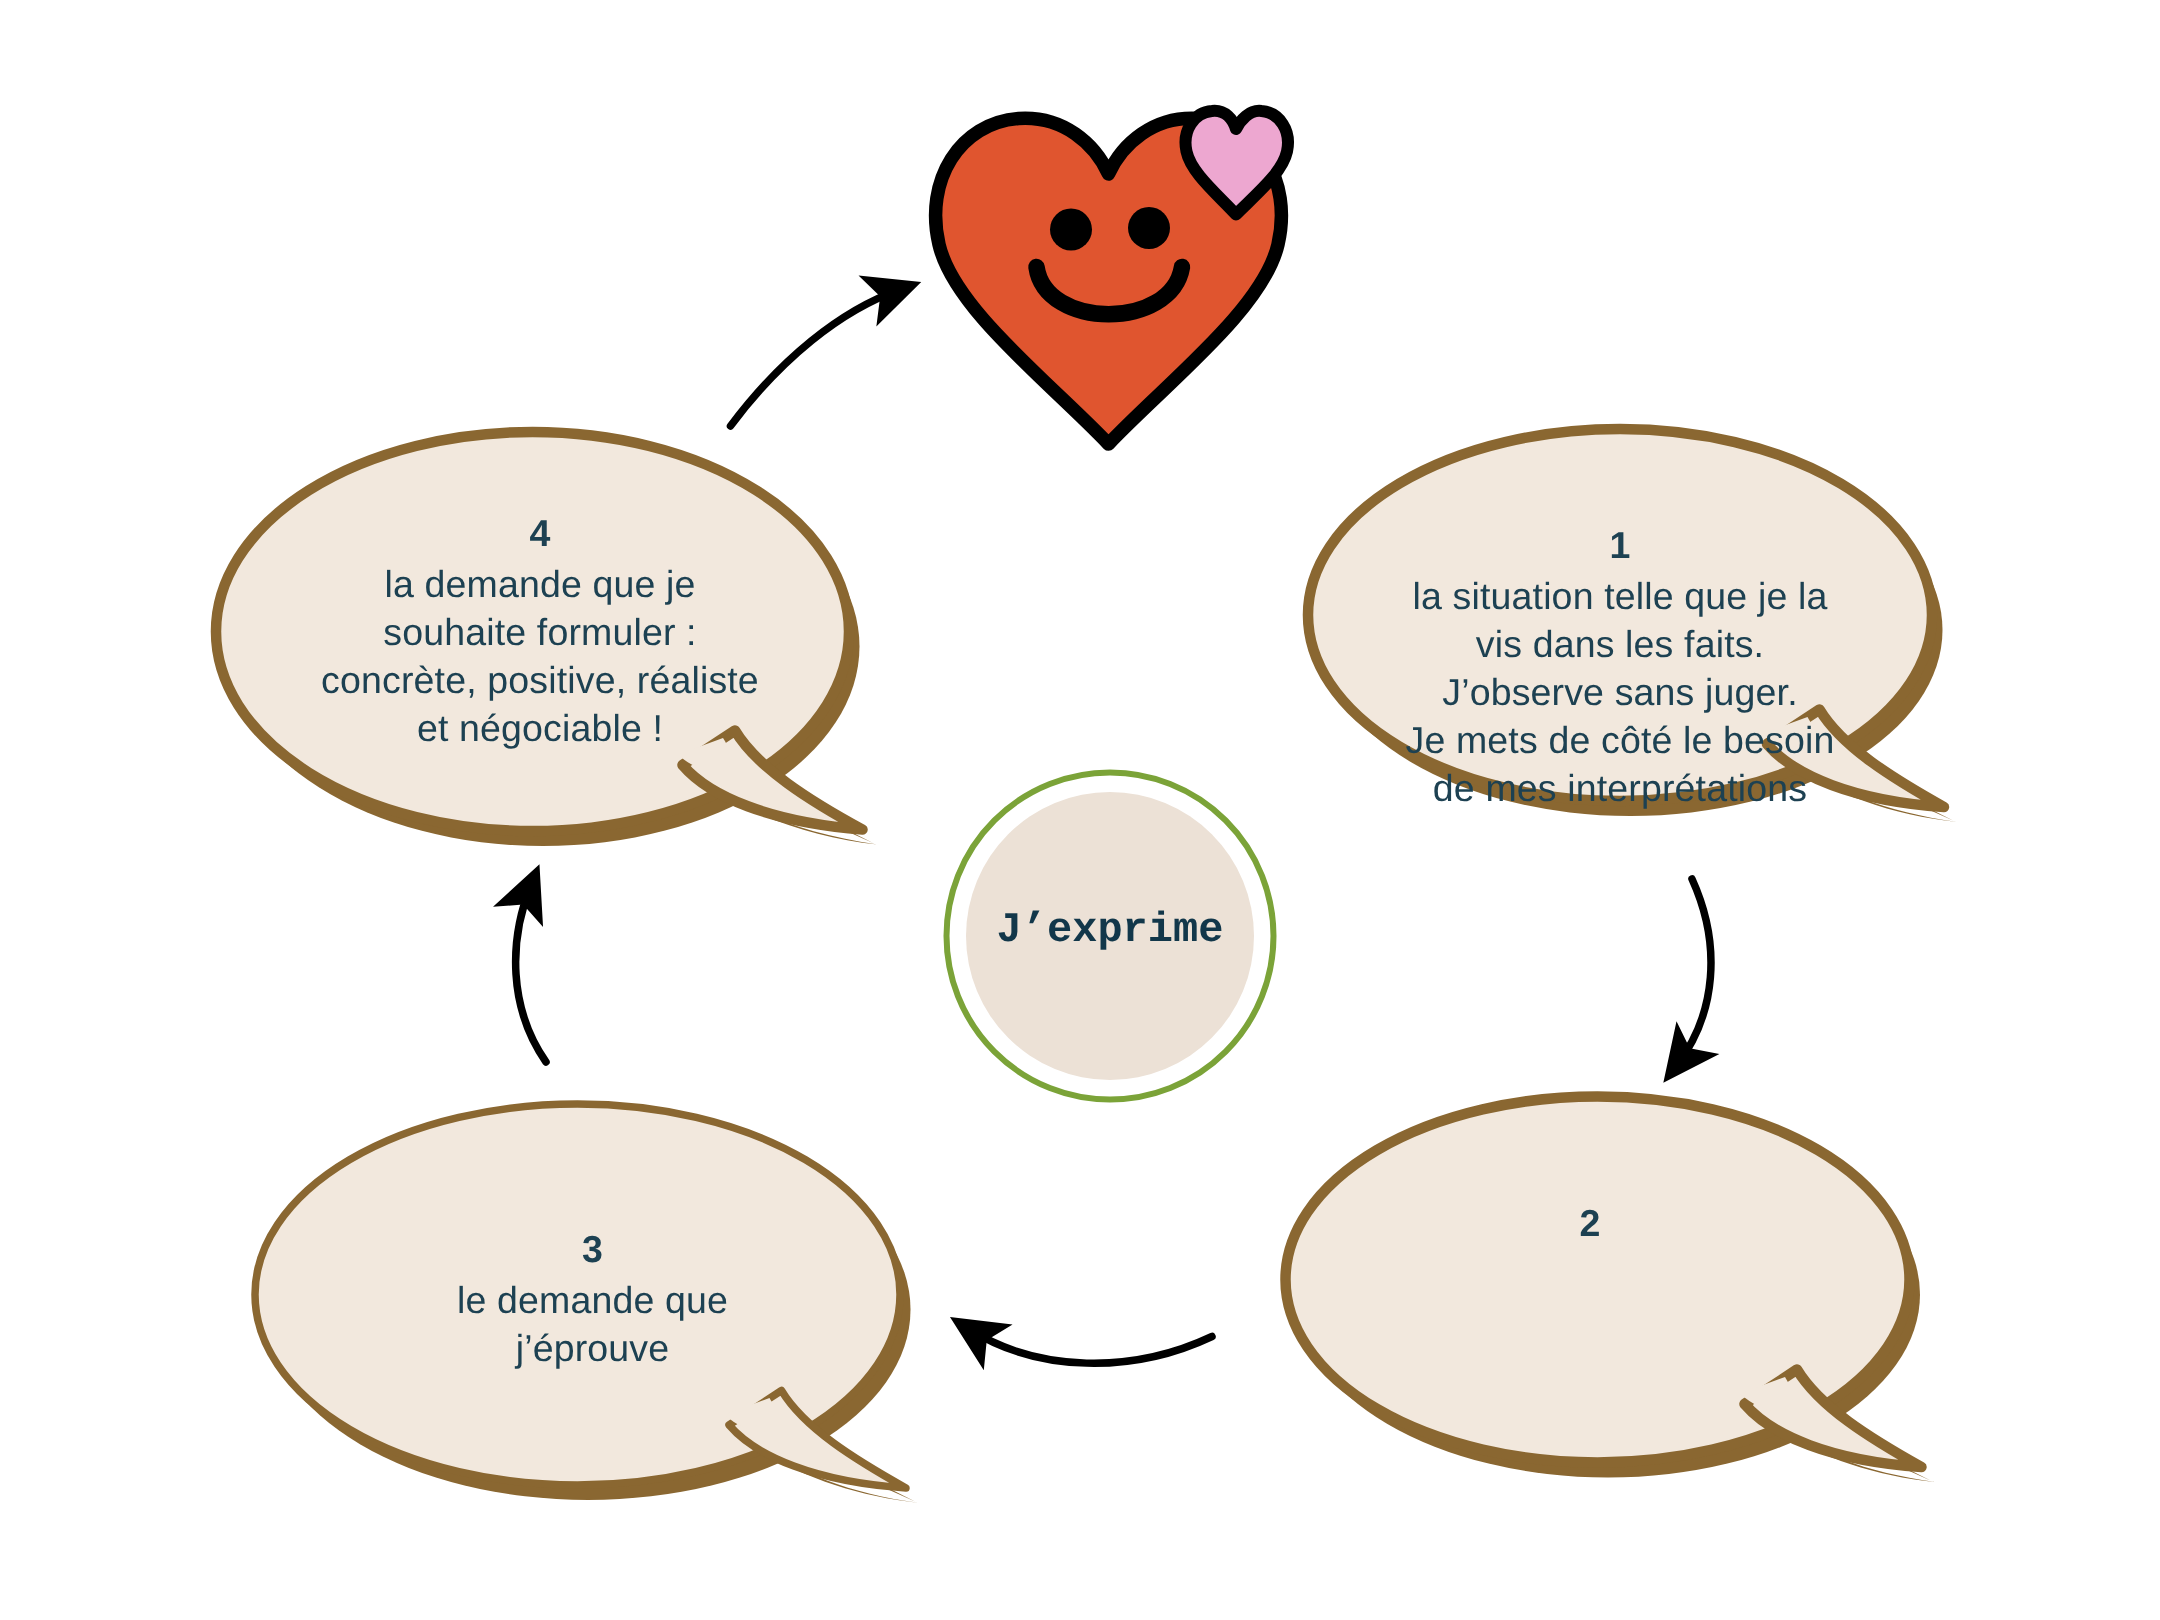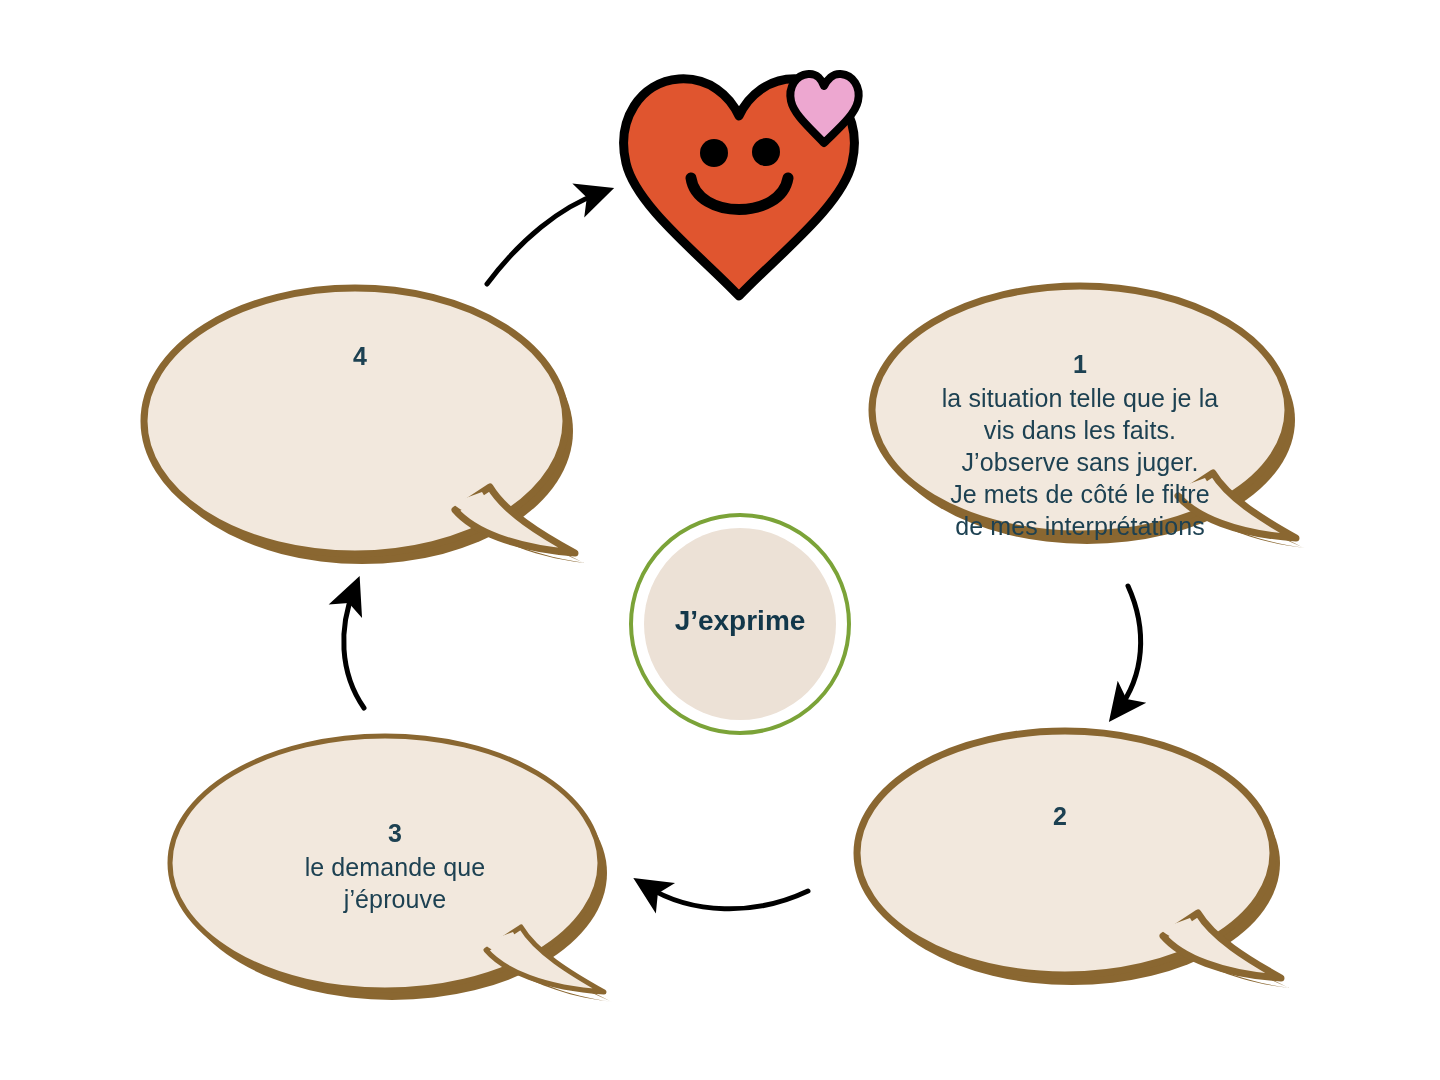--- a/index.html
+++ b/index.html
@@ -50,21 +50,21 @@
 
   #center-label {
     position: absolute;
     left: 620px;
     top: 605px;
     width: 240px;
     text-align: center;
     font-size: 28px;
     font-weight: bold;
     color: #12374a;
-    font-family: Liberation Sans, sans-serif;
+    font-family: Liberation Mono, monospace;
     pointer-events: none;
   }
 </style>
 </head>
 <body>
 
 <div id="stage">
 
   <svg id="canvas" viewBox="0 0 1440 1080" xmlns="http://www.w3.org/2000/svg">
     <defs>
@@ -158,32 +158,35 @@
 
     <path d="M808,891 C755,916 692,915 646,886" fill="none" stroke="#000000" stroke-width="5" stroke-linecap="round" marker-end="url(#ah)"></path>
 
     <path d="M364,708 C339,672 339,627 354,590" fill="none" stroke="#000000" stroke-width="5" stroke-linecap="round" marker-end="url(#ah)"></path>
   </svg>
 
   <div id="text-b1" class="bubble-text">
     <span class="bubble-num">1</span><span>la situation telle que je la
 vis dans les faits.
 J’observe sans juger.
-Je mets de côté le filtre
+Je mets de côté le besoin
 de mes interprétations</span>
   </div>
 
   <div id="text-b2" class="bubble-text">
     <span class="bubble-num">2</span>
   </div>
 
   <div id="text-b3" class="bubble-text">
     <span class="bubble-num">3</span><span>le demande que
 j’éprouve</span>
   </div>
 
   <div id="text-b4" class="bubble-text">
-    <span class="bubble-num">4</span>
+    <span class="bubble-num">4</span><span>la demande que je
+souhaite formuler  :
+concrète, positive, réaliste
+et négociable !</span>
   </div>
 
   <div id="center-label">J’exprime</div>
 
 </div>
 
 </body></html>

